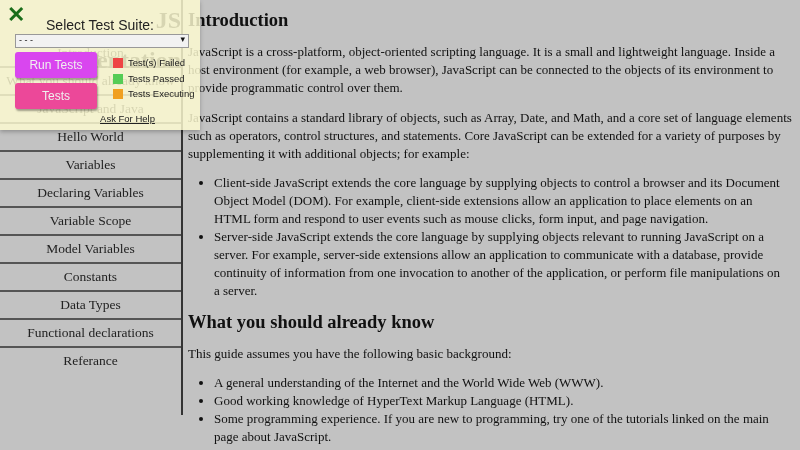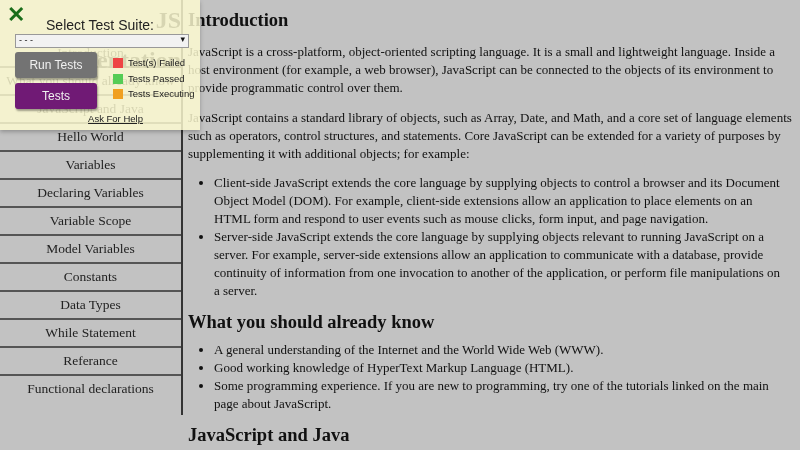--- a/index.html
+++ b/index.html
@@ -53,62 +53,62 @@
     position:absolute; left:15px; top:34px; width:169px; height:12px;
     border:1px solid #999; background:#f2f2f2; font-size:9px;
     line-height:11px; padding-left:3px; box-sizing:content-box;
   }
   .suite-select .chev { position:absolute; right:3px; top:-1px; font-size:9px; }
   .btn {
     position:absolute; left:15px; width:82px; height:26px; border-radius:3px;
     color:#f0f0f0; font-size:12px; text-align:center; line-height:26px;
     box-shadow:1px 2px 2px rgba(0,0,0,0.35); cursor:pointer;
   }
-  .btn-run { top:52px; background:#737373; }
-  .btn-tests { top:83px; background:#701a75; }
+  .btn-run { top:52px; background:#d946ef; }
+  .btn-tests { top:83px; background:#ec4899; }
   .legend { position:absolute; left:113px; font-size:9.5px; color:#222; }
   .legend .sw { display:inline-block; width:10px; height:10px; vertical-align:middle; margin-right:5px; }
   .leg1 { top:57px; } .leg2 { top:73px; } .leg3 { top:88px;text-align:center; }
   .help {
-    position:absolute; left:0; width:231px; top:113px; text-align:center;
+    position:absolute; left:12px; width:231px; top:113px; text-align:center;
     font-size:9.5px; text-decoration:underline; color:#222; cursor:pointer;
   }
 </style>
 </head>
 <body>
 
 <nav class="sidebar">
   <div class="sidebar-title">JS Documentation</div>
   <div class="nav-item">Introduction</div>
   <div class="nav-item">What you should already know</div>
   <div class="nav-item">JavaScript and Java</div>
   <div class="nav-item">Hello World</div>
   <div class="nav-item">Variables</div>
   <div class="nav-item">Declaring Variables</div>
   <div class="nav-item">Variable Scope</div>
   <div class="nav-item">Model Variables</div>
   <div class="nav-item">Constants</div>
   <div class="nav-item">Data Types</div>
-  <div class="nav-item">While Statement</div>
+  <div class="nav-item">Functional declarations</div>
   <div class="nav-item">Referance</div>
-  <div class="nav-item">Functional declarations</div>
 </nav>
 
 <main class="main">
   <section>
     <h2 class="first">Introduction</h2>
     <p>JavaScript is a cross-platform, object-oriented scripting language. It is a small and lightweight language. Inside a host environment (for example, a web browser), JavaScript can be connected to the objects of its environment to provide programmatic control over them.</p>
     <p>JavaScript contains a standard library of objects, such as Array, Date, and Math, and a core set of language elements such as operators, control structures, and statements. Core JavaScript can be extended for a variety of purposes by supplementing it with additional objects; for example:</p>
     <ul>
       <li>Client-side JavaScript extends the core language by supplying objects to control a browser and its Document Object Model (DOM). For example, client-side extensions allow an application to place elements on an HTML form and respond to user events such as mouse clicks, form input, and page navigation.</li>
       <li>Server-side JavaScript extends the core language by supplying objects relevant to running JavaScript on a server. For example, server-side extensions allow an application to communicate with a database, provide continuity of information from one invocation to another of the application, or perform file manipulations on a server.</li>
     </ul>
   </section>
   <section>
     <h2>What you should already know</h2>
+    <p>This guide assumes you have the following basic background:</p>
     <ul>
       <li>A general understanding of the Internet and the World Wide Web (WWW).</li>
       <li>Good working knowledge of HyperText Markup Language (HTML).</li>
       <li>Some programming experience. If you are new to programming, try one of the tutorials linked on the main page about JavaScript.</li>
     </ul>
   </section>
   <section>
     <h2>JavaScript and Java</h2>
 
   </section>

